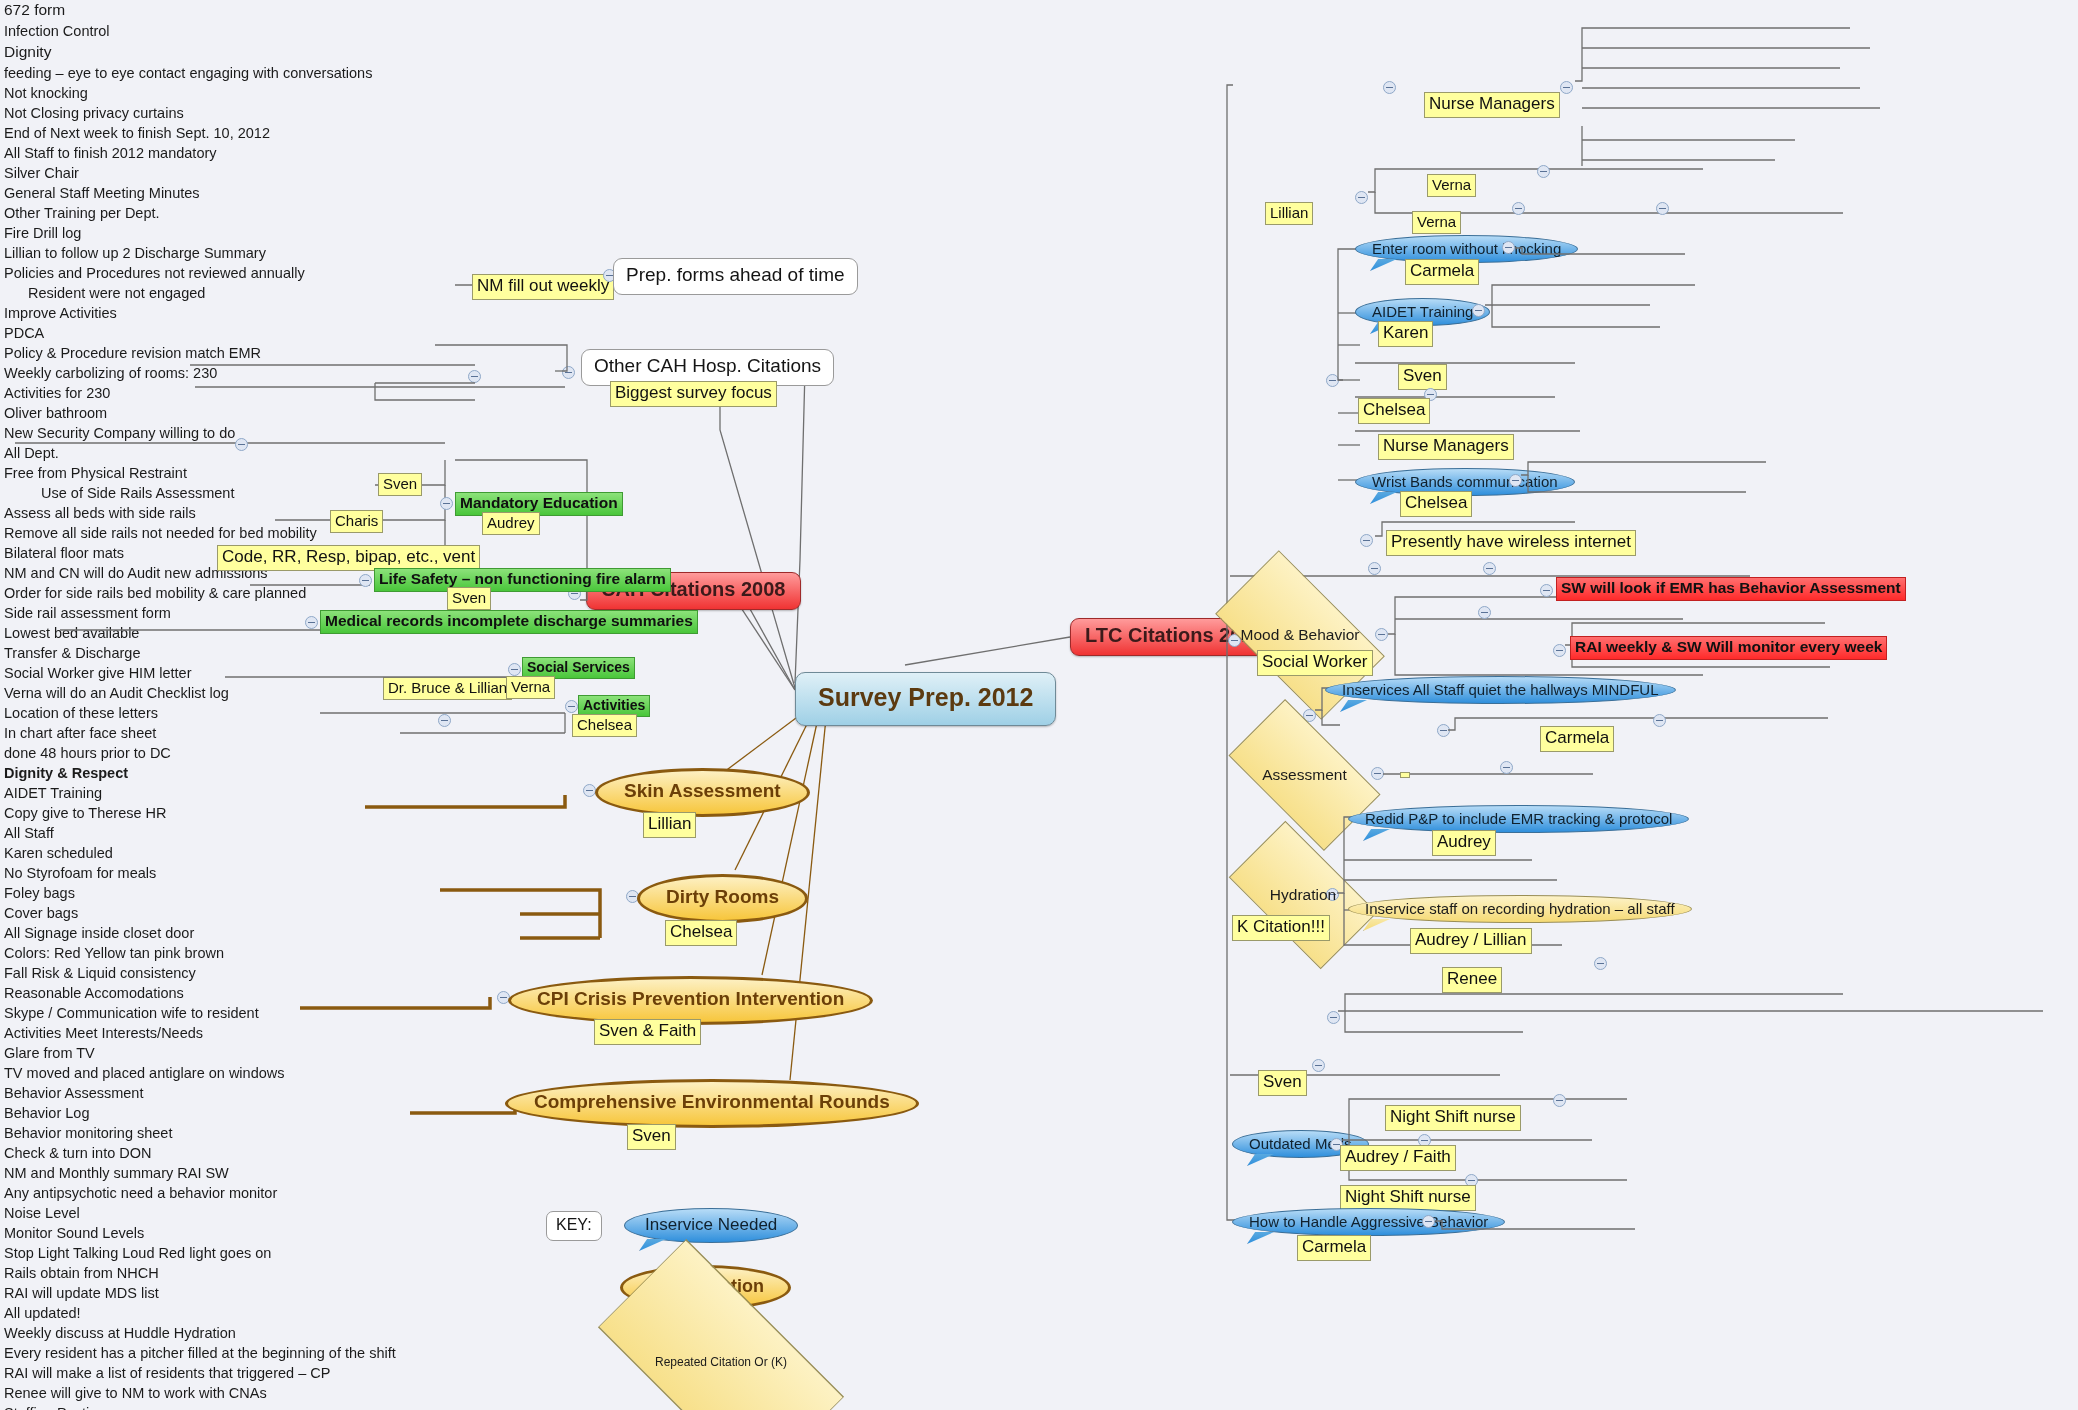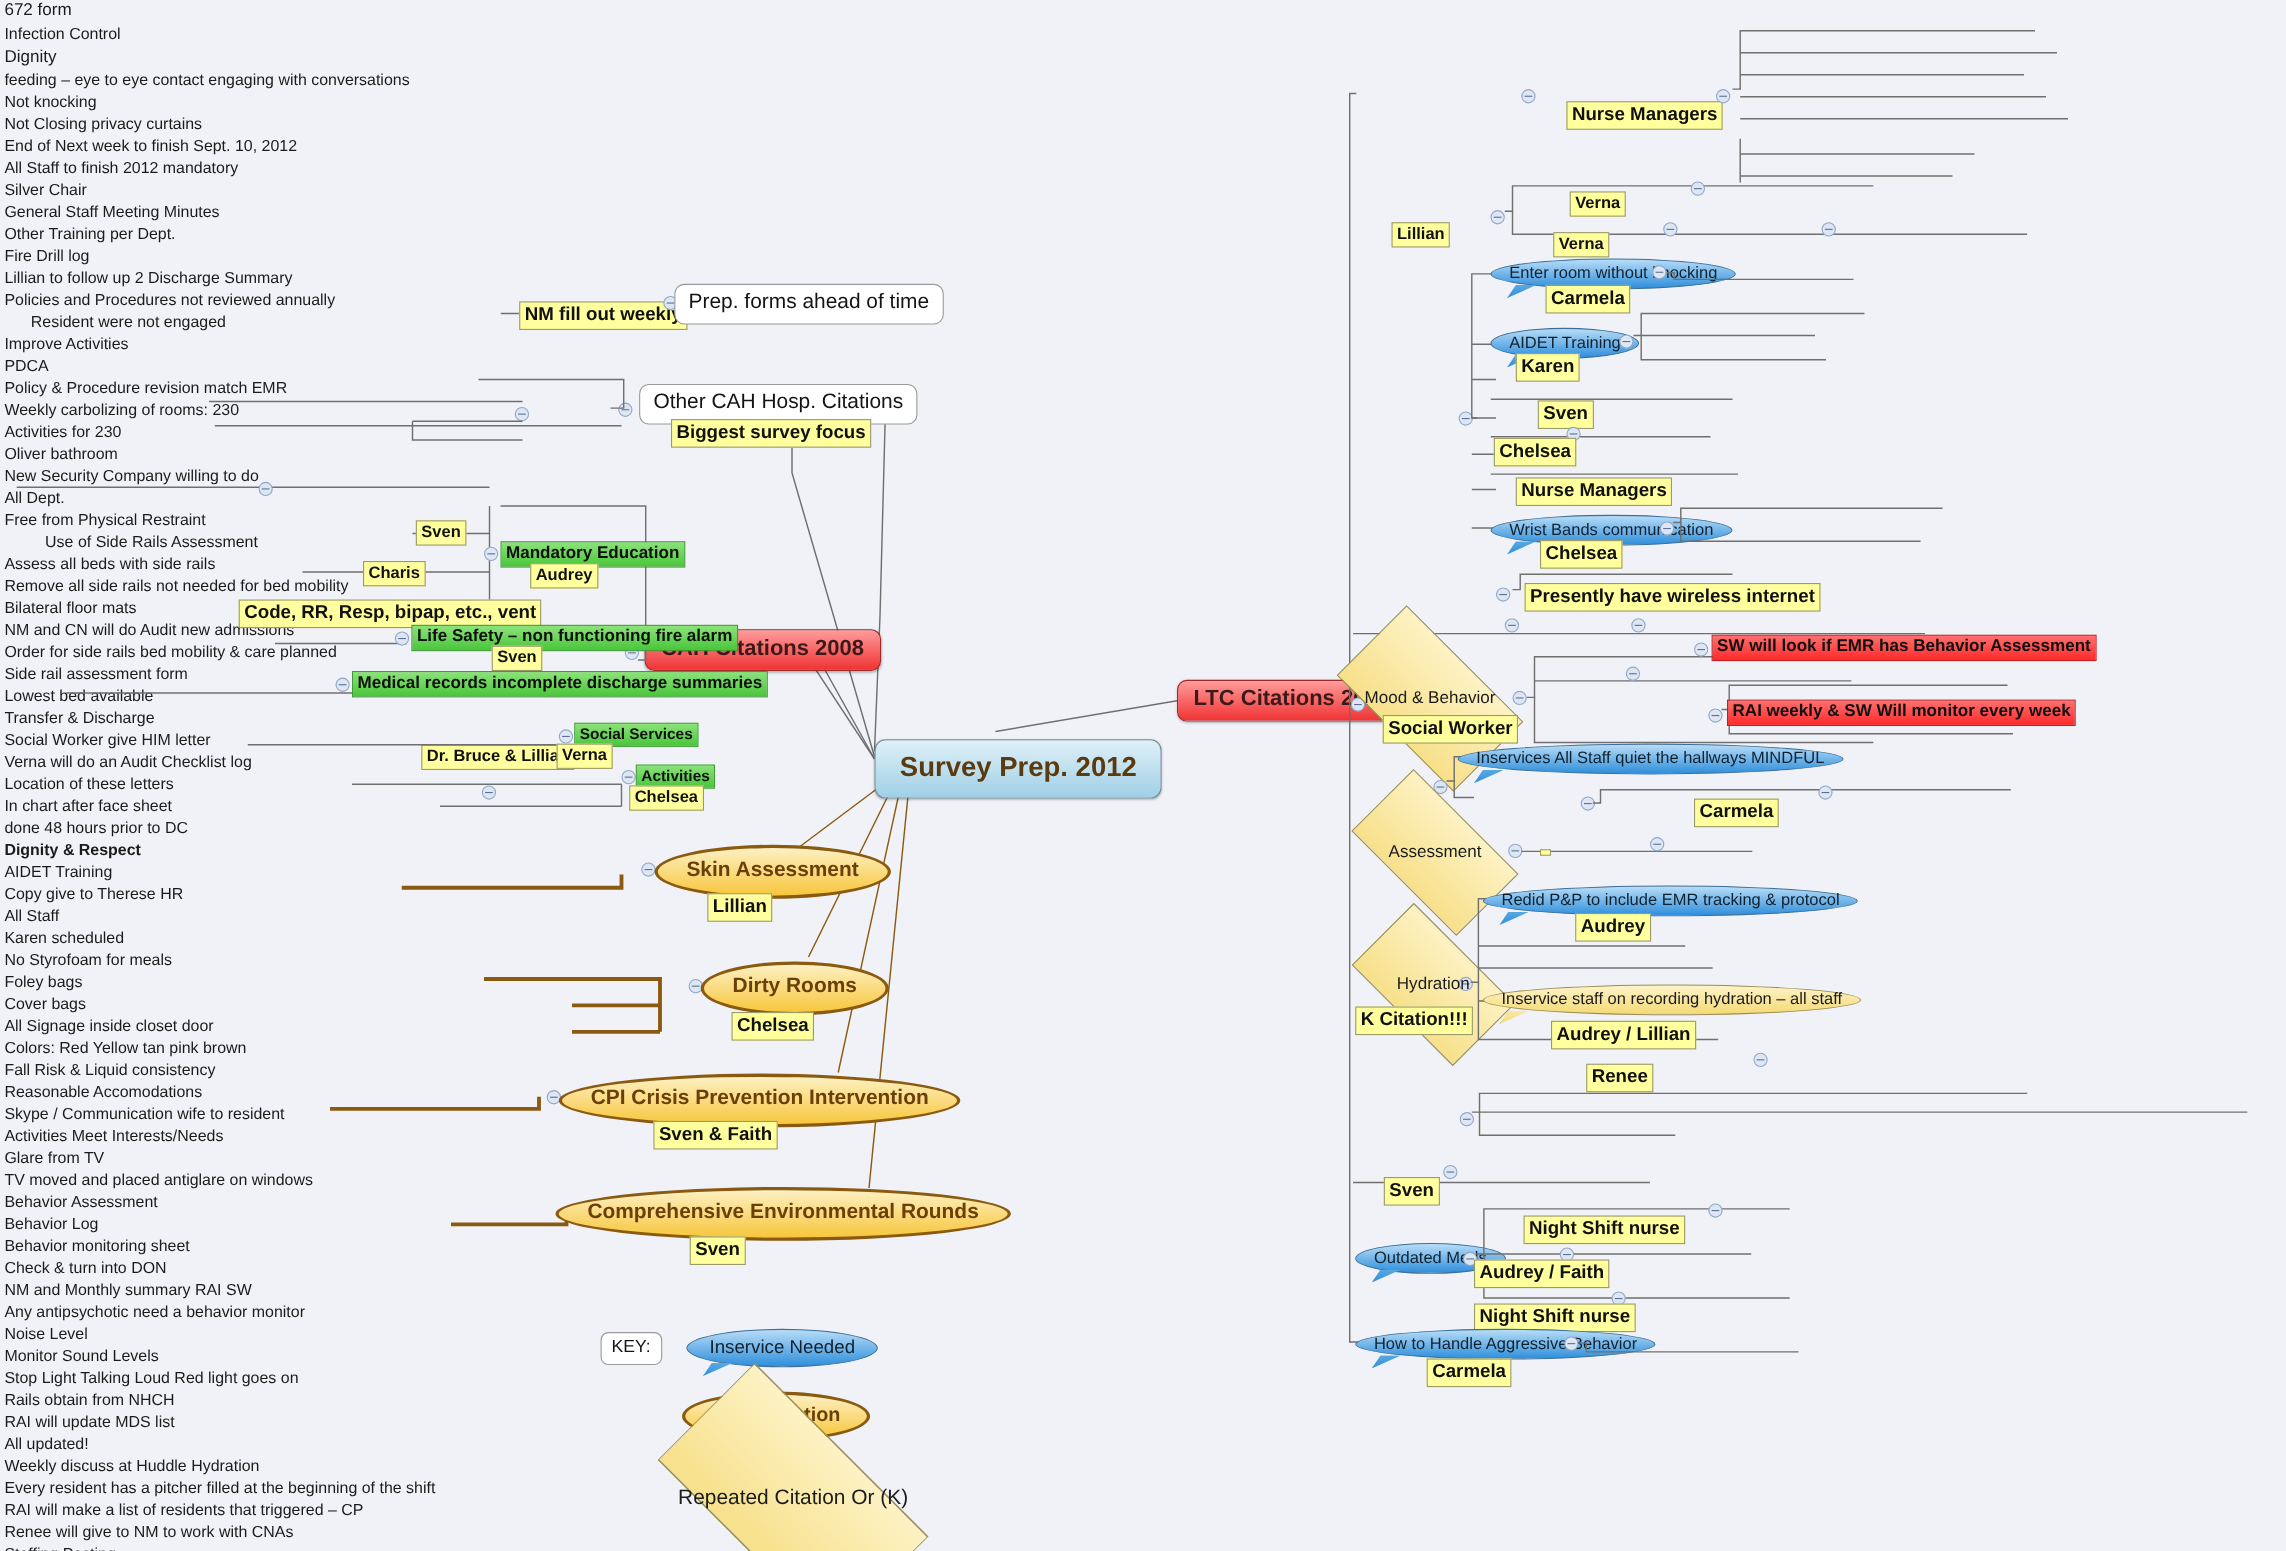--- a/index.html
+++ b/index.html
@@ -29,21 +29,21 @@
     box-sizing:border-box;
   }
   .tog:after{
     content:"";position:absolute;left:2px;top:5px;width:7px;height:1px;background:#4f6party;
     background:#5a7296;
   }
 
   
   .hl{
     position:absolute;font-size:17px;padding:1px 4px 3px 4px;
-    border:1px solid #9a9a6a;background:#ffff9e;color:#111;white-space:nowrap;font-weight:bold;
+    border:1px solid #9a9a6a;background:#ffff9e;color:#111;white-space:nowrap;
   }
   .hl.sm{font-size:15px;}
   .hl.green{
     background:linear-gradient(to bottom,#8ce27a,#49c63a);
     border:1px solid #3f9b33;color:#101010;font-weight:bold;font-size:15.5px;
   }
   .hl.green.sm{font-size:14px;}
   .hl.red{
     background:linear-gradient(to bottom,#ff6f6f,#ff2a2a);
     border:1px solid #c22020;color:#111;font-weight:bold;font-size:15.5px;
@@ -601,16 +601,16 @@
       </g>
     </svg>
 
 <div class="hl" style="left:1297px;top:1235px;">Carmela</div>
 
 <div class="key-label" style="left:546px;top:1211px;">KEY:</div>
 <div class="callout" style="left:624px;top:1208px;font-size:17px;padding:6px 20px 7px 20px;"><span>Inservice Needed</span><span class="tail"></span></div>
 <div class="goldell" style="left:620px;top:1265px;font-size:18px;padding:8px 24px 10px 24px;">Not a Citation</div>
 <div class="diamond" style="left:566px;top:1318px;width:310px;height:88px;">
   <span class="dshape" style="transform:rotate(45deg) scale(0.72,1.42);"></span>
-  <span class="dtxt" style="font-size:19px;">Repeated Citation Or (K)</span>
+  <span class="dtxt" style="font-size:12px;">Repeated Citation Or (K)</span>
 </div>
 
 </div>
 
 </body></html>

